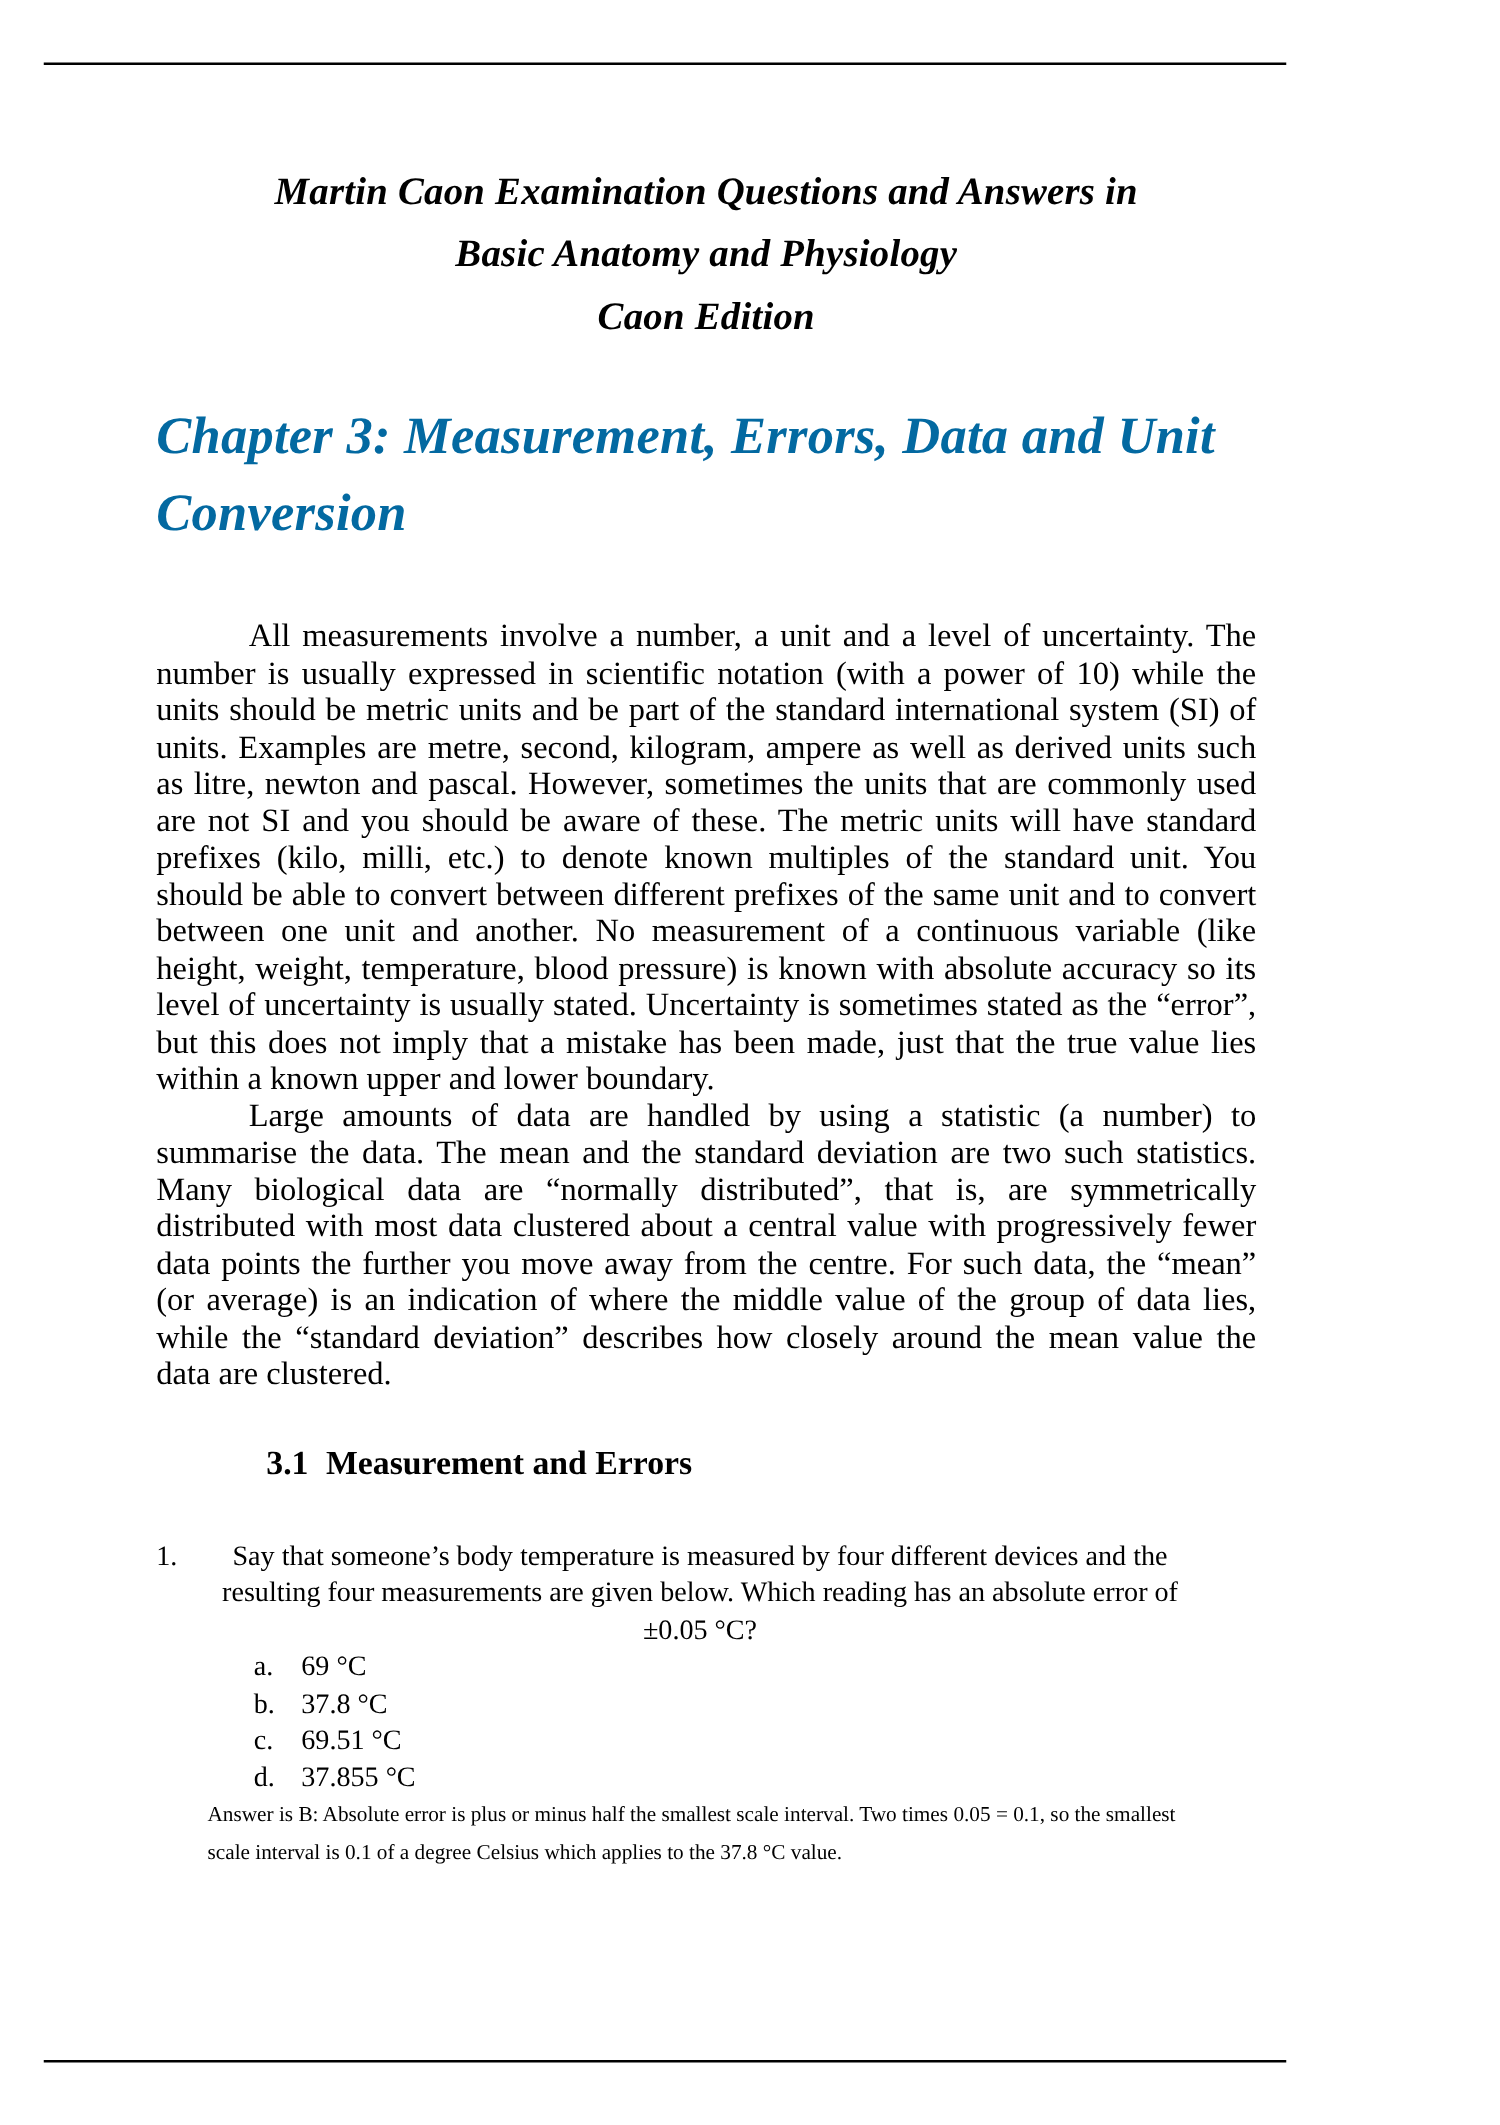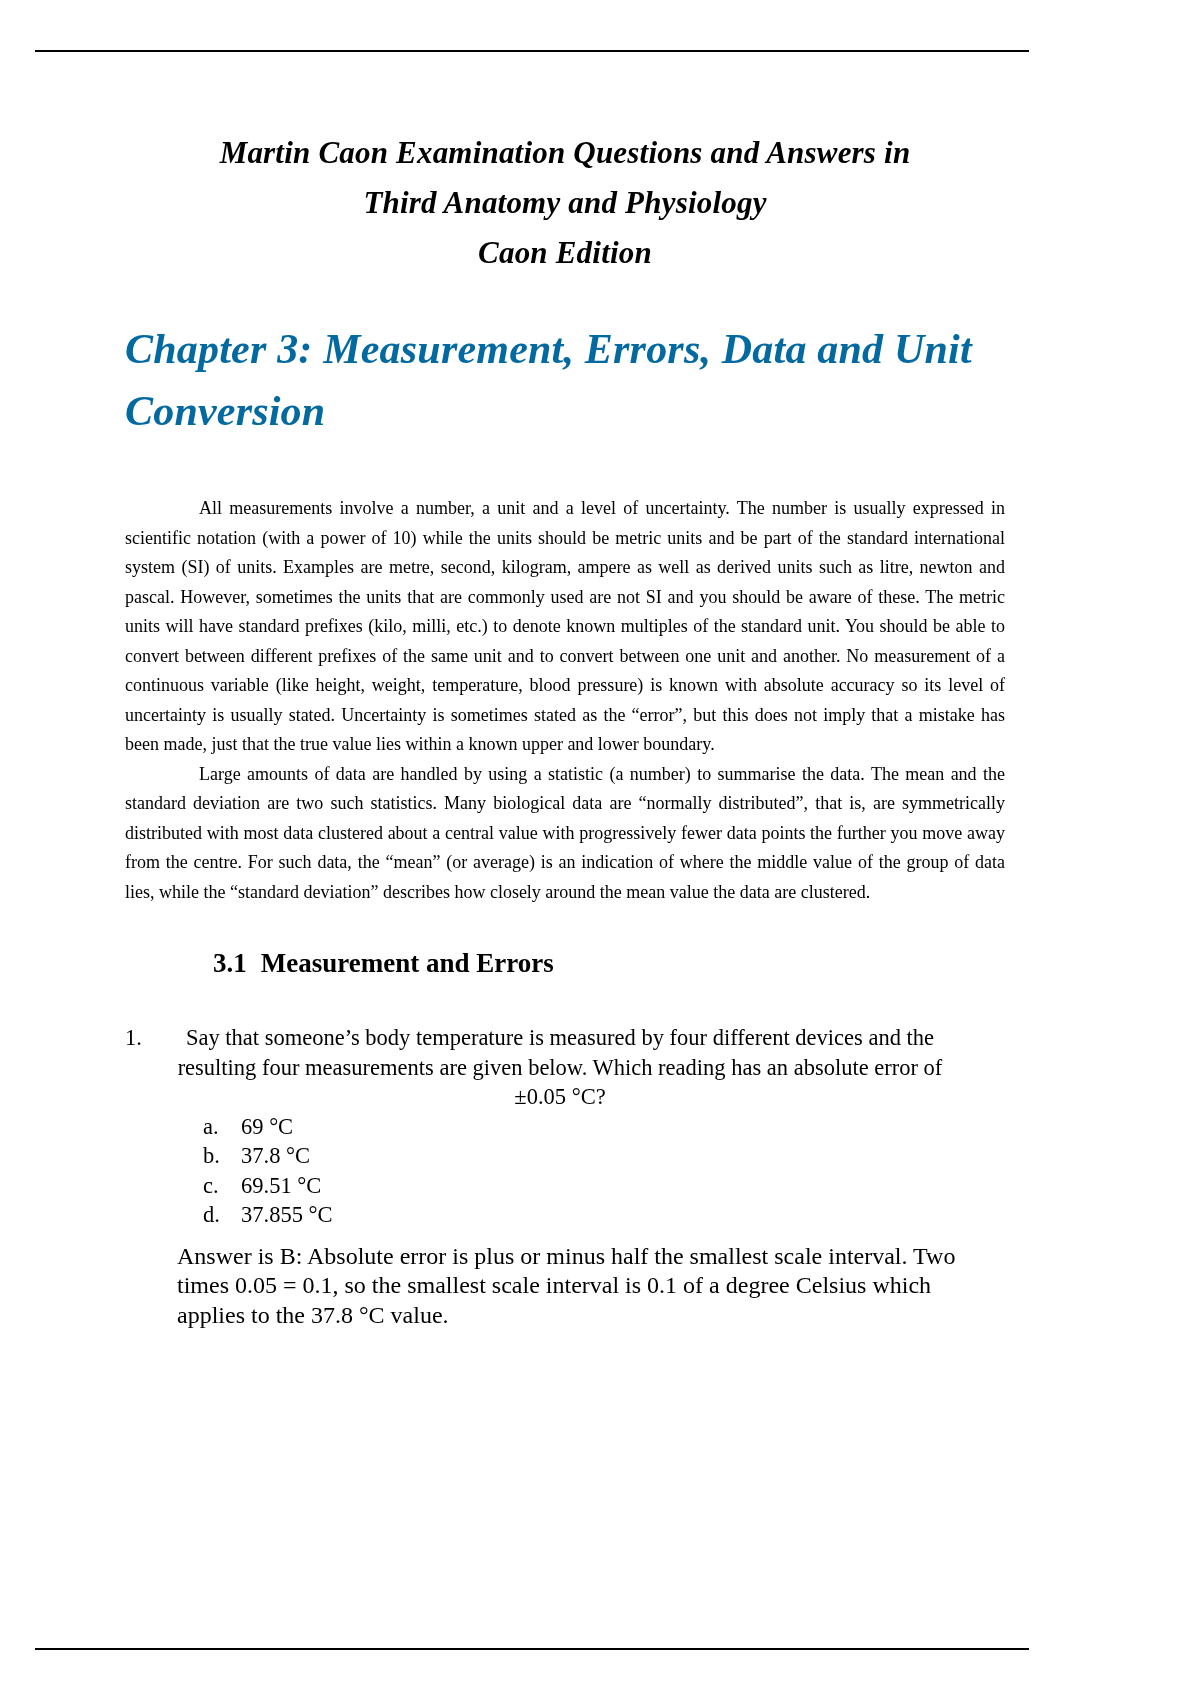--- a/index.html
+++ b/index.html
@@ -60,21 +60,21 @@
     font-weight: bold;
     font-style: italic;
     font-size: 42px;
     line-height: 62px;
     letter-spacing: 0.2px;
   }
 
   .body-para {
     margin: 0;
     text-align: justify;
-    font-size: 18px;
+    font-size: 26px;
     line-height: 29.5px;
     text-indent: 74px;
     hyphens: none;
   }
   .para-first { padding-top: 52px; }
 
   .section-heading {
     margin: 0;
     padding-top: 38px;
     padding-left: 88px;
@@ -116,40 +116,40 @@
     font-size: 22.5px;
     line-height: 29.5px;
   }
   .opt-letter {
     width: 38px;
     flex: 0 0 38px;
   }
   .opt-text { flex: 1 1 auto; }
 
   .answer-text {
-    margin: 12px;
+    margin: 1px;
     padding-left: 40px;
-    font-size: 24px;
+    font-size: 17px;
     line-height: 29.5px;
     max-width: 790px;
     text-align: left;
   }
 </style>
 </head>
 <body>
 
 <div class="page">
 
   <div class="rule rule-top"></div>
 
   <div class="content">
 
     <h1 class="doc-title">
       <span>Martin  Caon Examination Questions and Answers in</span>
-      <span class="line2">Third Anatomy and Physiology</span>
+      <span class="line2">Basic Anatomy and Physiology</span>
       <span class="line3">Caon Edition</span>
     </h1>
 
     <h2 class="chapter-title">Chapter 3: Measurement, Errors, Data and Unit Conversion</h2>
 
     <p class="body-para para-first">All measurements involve a number, a unit and a level of uncertainty. The number is usually expressed in scientific notation (with a power of 10) while the units should be metric units and be part of the standard international system (SI) of units. Examples are metre, second, kilogram, ampere as well as derived units such as litre, newton and pascal. However, sometimes the units that are commonly used are not SI and you should be aware of these. The metric units will have standard prefixes (kilo, milli, etc.) to denote known multiples of the standard unit. You should be able to convert between different prefixes of the same unit and to convert between one unit and another. No measurement of a continuous variable (like height, weight, temperature, blood pressure) is known with absolute accuracy so its level of uncertainty is usually stated. Uncertainty is sometimes stated as the “error”, but this does not imply that a mistake has been made, just that the true value lies within a known upper and lower boundary.</p>
     <p class="body-para">Large amounts of data are handled by using a statistic (a number) to summarise the data. The mean and the standard deviation are two such statistics. Many biological data are “normally distributed”, that is, are symmetrically distributed with most data clustered about a central value with progressively fewer data points the further you move away from the centre. For such data, the “mean” (or average) is an indication of where the middle value of the group of data lies, while the “standard deviation” describes how closely around the mean value the data are clustered.</p>
 
     <h3 class="section-heading">
       <span class="sec-num">3.1</span><span>Measurement and Errors</span>

